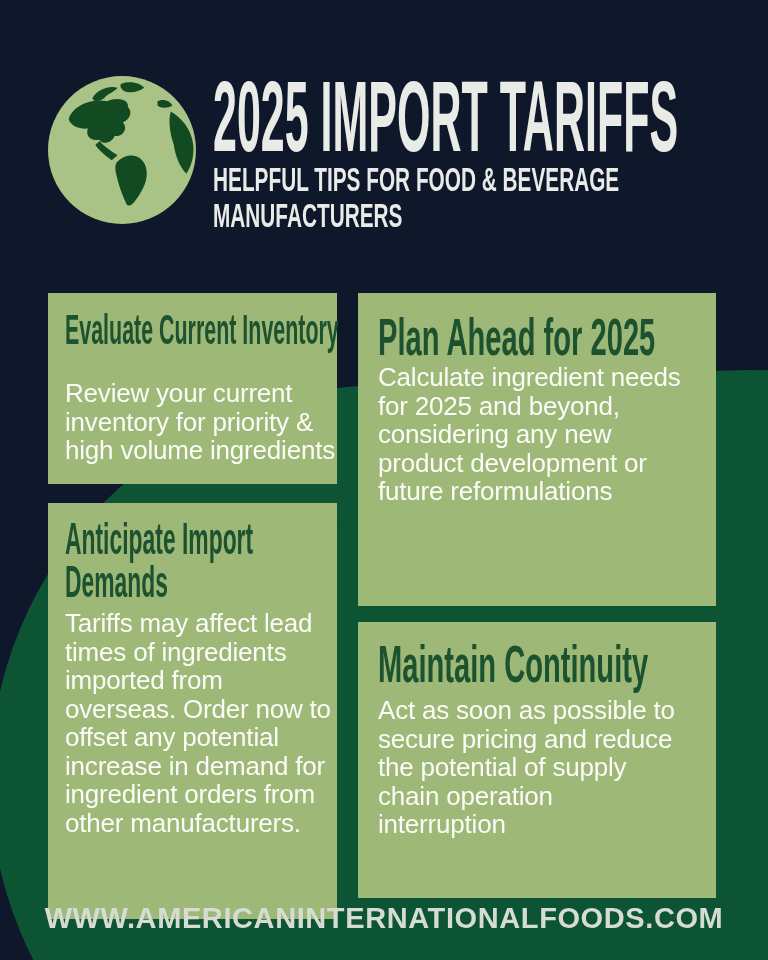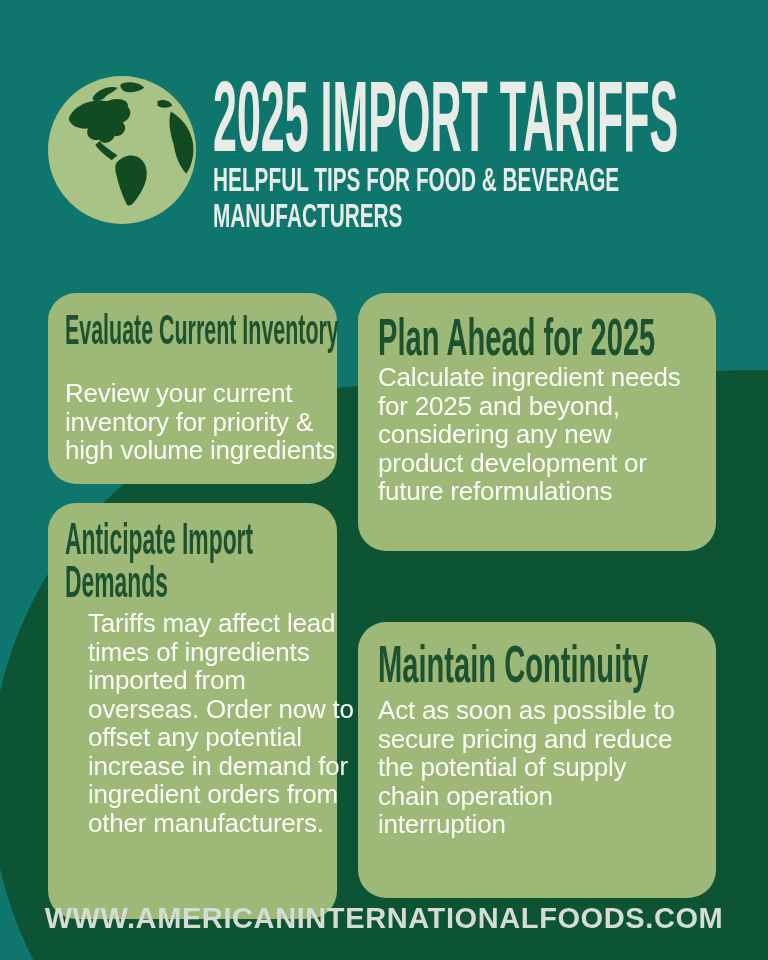--- a/index.html
+++ b/index.html
@@ -1,18 +1,18 @@
 <!DOCTYPE html>
 <html><head>
 <meta charset="utf-8">
 <style>
   html,body{margin:0;padding:0;background:#0c3517;}
   .canvas{
     position:relative;width:768px;height:960px;overflow:hidden;
-    background:#0f766e;
+    background:#0f172a;
     font-family:"Liberation Sans",sans-serif;
   }
   .blob{position:absolute;border-radius:50%;background:#0D5434;}
   .blob-left{left:-10px;top:385px;width:790px;height:790px;}
   .blob-right{left:120px;top:370px;width:1260px;height:1260px;}
 
   .globe{position:absolute;left:48px;top:76px;width:148px;height:148px;display:block;}
 
   .title{
     position:absolute;left:213px;top:66px;margin:0;
@@ -20,38 +20,38 @@
     white-space:nowrap;letter-spacing:0px;
     transform:scaleX(0.43);transform-origin:left top;
   }
   .subtitle{
     position:absolute;left:213px;top:162px;
     color:#E9EBE6;font-size:33px;font-weight:bold;line-height:36px;
     white-space:nowrap;
     transform:scaleX(0.63);transform-origin:left top;
   }
 
-  .card{position:absolute;background:#9DB877;box-sizing:border-box;border-radius:28px;}
+  .card{position:absolute;background:#9DB877;box-sizing:border-box;}
   .card h2{
     margin:0;color:#1D5230;font-weight:bold;
     transform-origin:left top;white-space:nowrap;
   }
   .card p{
     margin:0;color:#FBFCF8;font-size:26px;line-height:28.5px;
     letter-spacing:-0.2px;
   }
   .card-1{left:48px;top:293px;width:289px;height:191px;padding:16px 0 0 17px;}
   .card-1 h2{font-size:42px;line-height:42px;transform:scaleX(0.51);}
   .card-1 p{margin-top:28px;width:272px;}
 
   .card-2{left:48px;top:503px;width:289px;height:416px;padding:14px 0 0 17px;}
   .card-2 h2{font-size:44px;line-height:43px;transform:scaleX(0.52);white-space:normal;width:390px;}
-  .card-2 p{margin-top:6px;width:272px;margin-left:23px;}
+  .card-2 p{margin-top:6px;width:272px;}
 
-  .card-3{left:358px;top:293px;width:358px;height:258px;padding:18px 17px 0 20px;}
+  .card-3{left:358px;top:293px;width:358px;height:313px;padding:18px 17px 0 20px;}
   .card-3 h2{font-size:52px;line-height:52px;transform:scaleX(0.56);}
   .card-3 p{width:308px;}
 
   .card-4{left:358px;top:622px;width:358px;height:276px;padding:16px 0 16px 20px;}
   .card-4 h2{font-size:52px;line-height:52px;transform:scaleX(0.56);}
   .card-4 p{margin-top:6px;width:308px;}
 
   .footer{
     position:absolute;left:0;top:902px;width:768px;text-align:center;
     color:#D6DCD3;font-size:29px;font-weight:bold;letter-spacing:0.6px;

